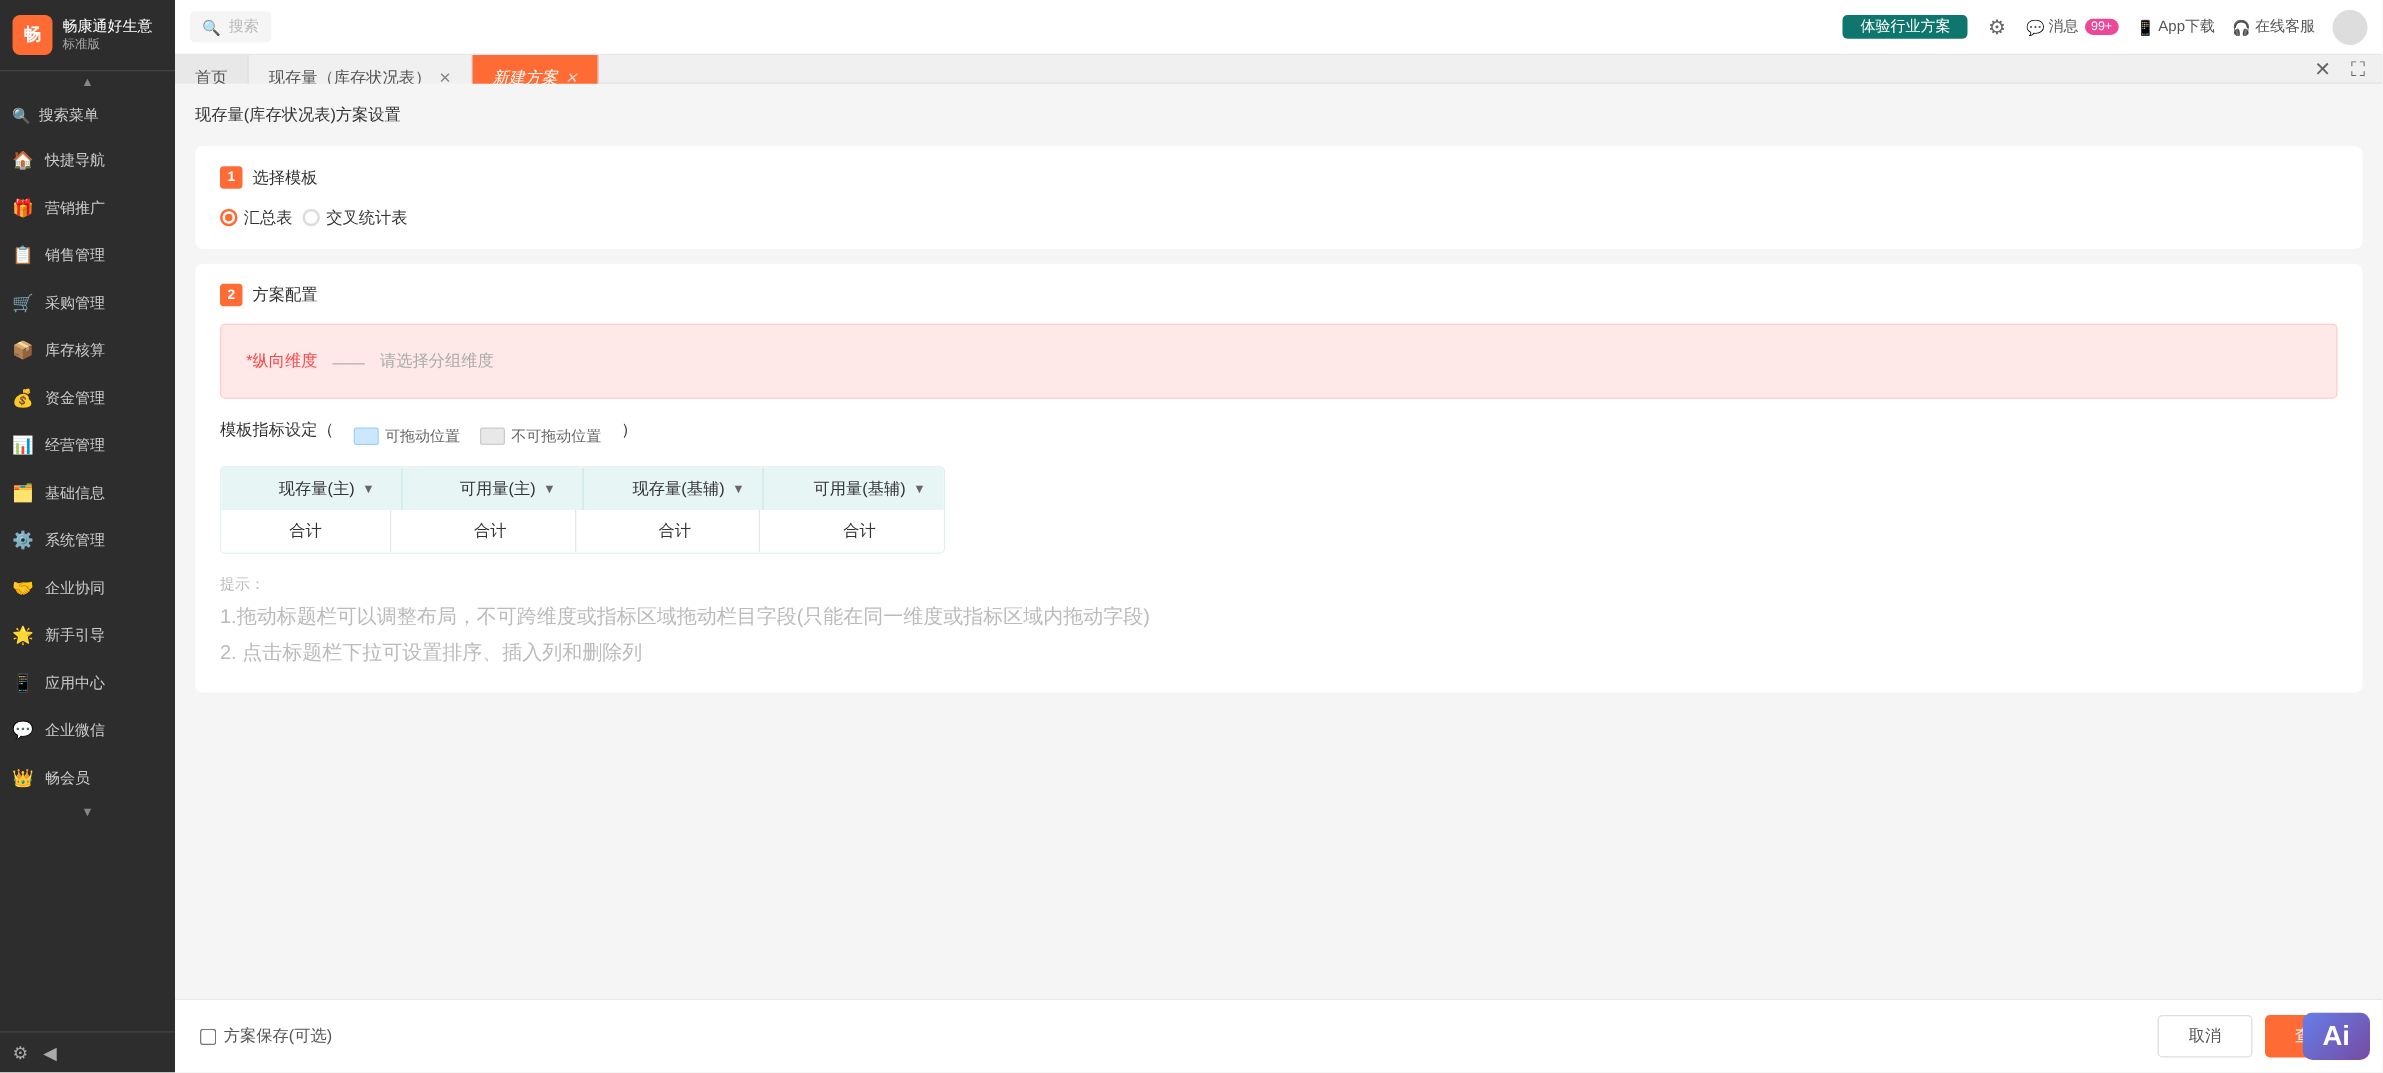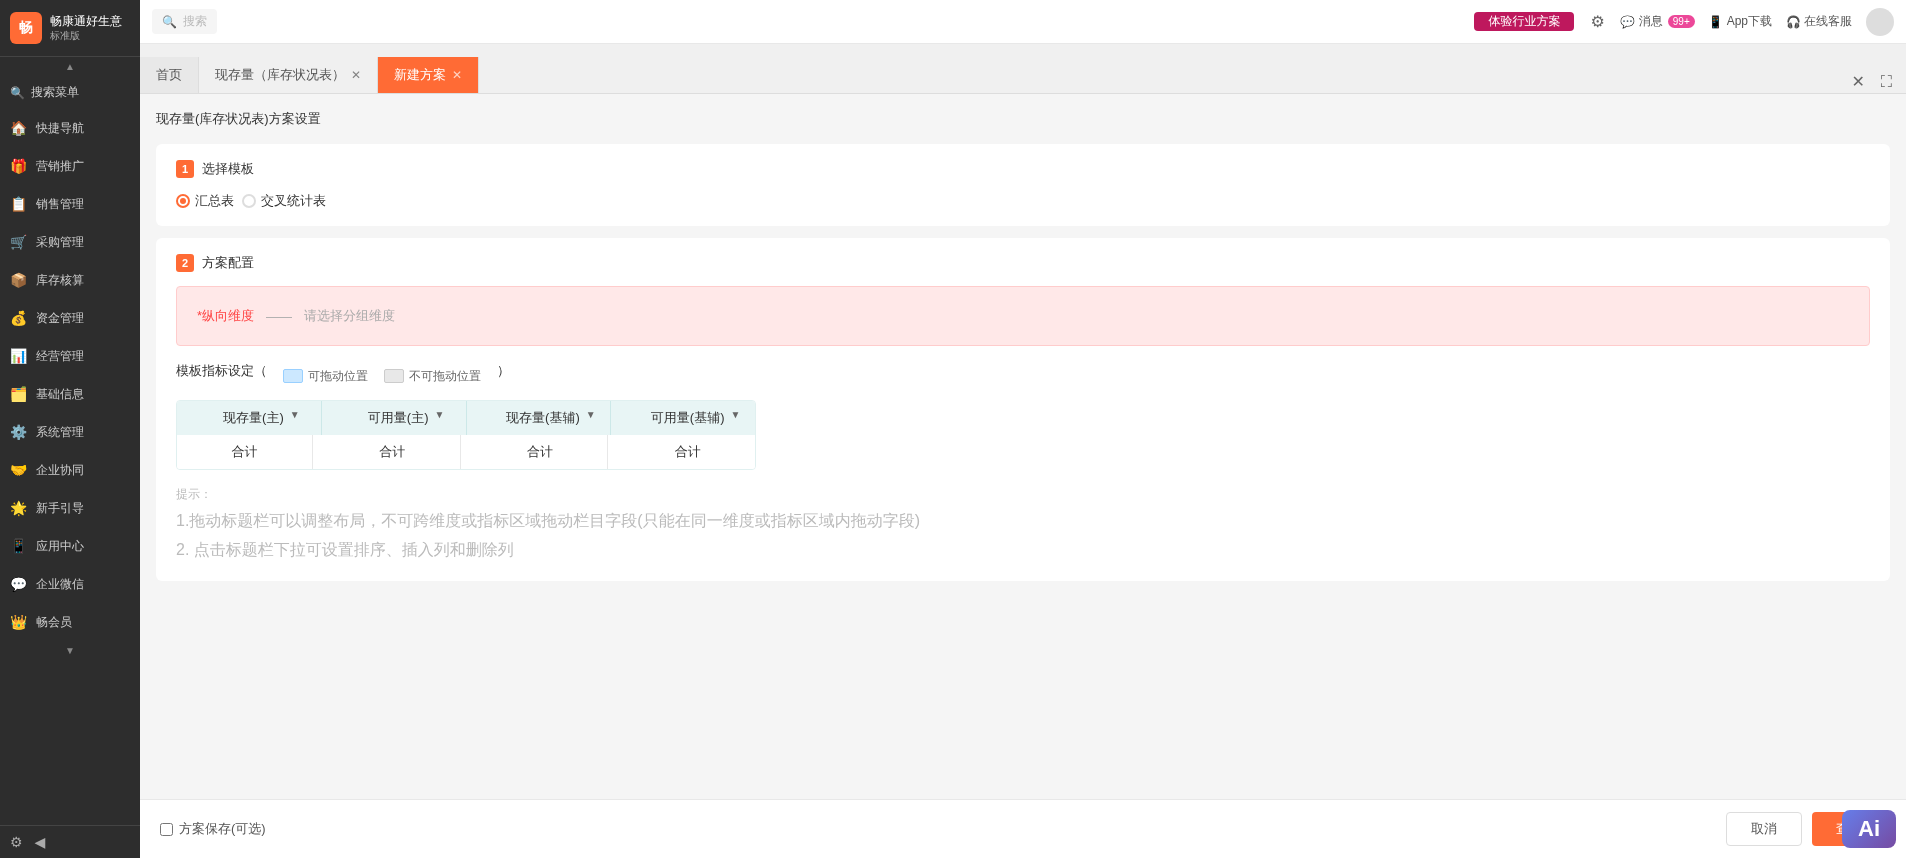--- a/index.html
+++ b/index.html
@@ -77,48 +77,48 @@
       border-bottom: 1px solid #e8e8e8;
       gap: 10px;
     }
     .topbar-search {
       display: flex; align-items: center; gap: 6px;
       background: #f5f5f5; border-radius: 4px; padding: 4px 10px;
       font-size: 12px; color: #999;
     }
     .topbar-spacer { flex: 1; }
     .topbar-btn-experience {
-      background: #be185d; color: white; border: none;
+      background: #0f766e; color: white; border: none;
       padding: 1px 14px; border-radius: 4px; cursor: pointer; font-size: 12px;
     }
     .topbar-settings { color: #666; cursor: pointer; font-size: 16px; padding: 0 6px; }
     .topbar-right { display: flex; align-items: center; gap: 14px; color: #555; font-size: 12px; }
     .topbar-badge { background: #ec4899; color: white; border-radius: 8px; padding: 1px 5px; font-size: 10px; margin-left: 2px; }
     .topbar-avatar { width: 28px; height: 28px; background: #ddd; border-radius: 50%; }
     .topbar-right-item { display: flex; align-items: center; gap: 3px; cursor: pointer; }
 
     
     .tabs {
       background: #f0f0f0;
       display: flex;
-      align-items: flex-end;
+      align-items: flex-start;
       padding: 0 0;
       border-bottom: 1px solid #ddd;
-      height: 50px;
+      height: 23px;
     }
     .tab {
       padding: 0 16px;
       height: 36px;
       display: flex; align-items: center; gap: 6px;
       font-size: 13px; color: #555; cursor: pointer;
       background: #f0f0f0;
       border-right: 1px solid #ddd;
     }
     .tab.active {
-      background: #ff6b35; color: white;
+      background: #ff6b35; color: white; font-style: italic;
     }
     .tab-close { font-size: 12px; cursor: pointer; opacity: 0.7; }
     .tab-home { background: #e8e8e8; }
     .tabs-actions { margin-left: auto; display: flex; gap: 4px; padding-right: 8px; }
     .tabs-action-btn { background: none; border: none; cursor: pointer; font-size: 16px; color: #666; padding: 2px 6px; }
 
     
     .content {
       flex: 1;
       overflow-y: auto;
@@ -175,21 +175,21 @@
     .metrics-section { margin-top: 16px; }
 
     .draggable-legend { display: flex; align-items: center; gap: 16px; margin-bottom: 10px; }
     .legend-item { display: flex; align-items: center; gap: 5px; font-size: 12px; color: #666; }
     .legend-box-blue { width: 20px; height: 14px; background: #cce8ff; border: 1px solid #99d0ff; border-radius: 2px; }
     .legend-box-gray { width: 20px; height: 14px; background: #e8e8e8; border: 1px solid #ccc; border-radius: 2px; }
 
     .stats-table { border: 1px solid #e0f0f0; border-radius: 4px; overflow: hidden; width: 580px; }
     .stats-header { display: flex; background: #e8f5f5; }
     .stats-header-cell {
-      flex: 1; padding: 8px 12px; display: flex; align-items: flex-start; justify-content: center;
+      flex: 1; padding: 8px 12px; display: flex; align-items: center; justify-content: center;
       gap: 6px; font-size: 13px; color: #333; border-right: 1px solid #cce8e8;
       cursor: pointer;
       margin-left: 25px;
     }
     .stats-header-cell:last-child { border-right: none; }
     .stats-header-cell .chevron { color: #666; font-size: 10px; }
     .stats-body { display: flex; background: white; gap: 12px; }
     .stats-body-cell {
       flex: 1; padding: 8px 12px; text-align: center; font-size: 13px; color: #333;
       border-right: 1px solid #e8e8e8;

